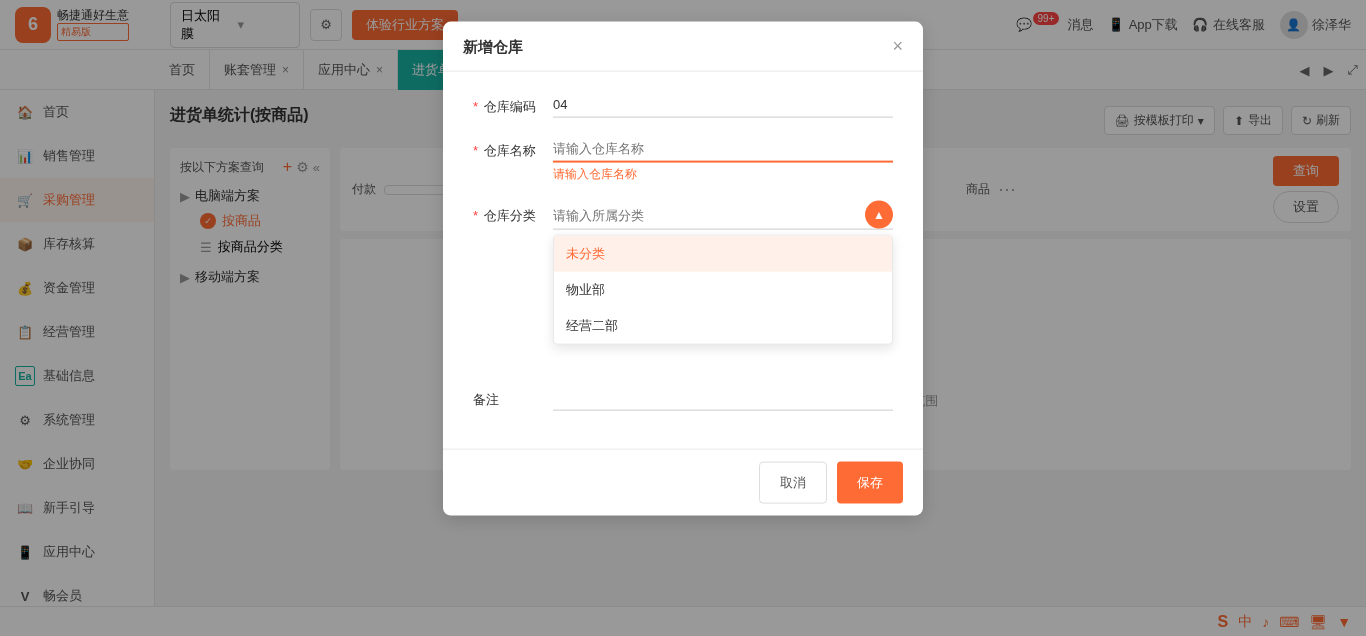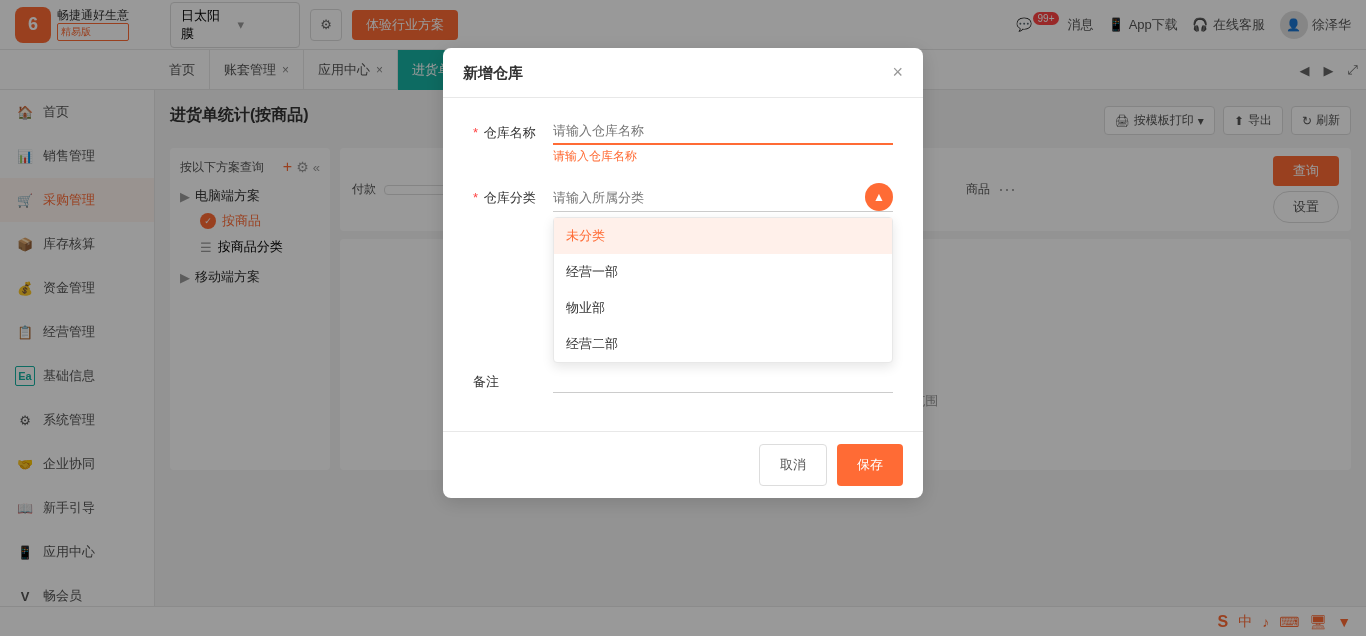--- a/index.html
+++ b/index.html
@@ -488,20 +488,29 @@
   </div>
 </div>
 
 <div class="modal">
   <div class="modal-header">
     <span class="modal-title">新增仓库</span>
     <span class="modal-close">×</span>
   </div>
   <div class="modal-body">
 
+    <div class="form-row">
+      <div class="form-label">
+        <span class="req">*</span>
+        <span>仓库编码</span>
+      </div>
+      <div class="form-field-wrap">
+        <input class="form-input" type="text" value="04" style="">
+      </div>
+    </div>
 
     <div class="form-row">
       <div class="form-label">
         <span class="req">*</span>
         <span>仓库名称</span>
       </div>
       <div class="form-field-wrap">
         <input class="form-input error-border" type="text" placeholder="请输入仓库名称" style="">
         <div class="error-hint">请输入仓库名称</div>
       </div>
@@ -514,23 +523,20 @@
       </div>
       <div class="category-select-wrap">
         <div class="category-input-row">
           <input class="category-input" type="text" placeholder="请输入所属分类" style="">
           <div class="category-arrow">▲</div>
         </div>
 
         <div class="dropdown-list">
           <div class="dropdown-item selected">
             <span>未分类</span>
-          </div>
-          <div class="dropdown-item">
-            <span>经营一部</span>
           </div>
           <div class="dropdown-item">
             <span>物业部</span>
           </div>
           <div class="dropdown-item">
             <span>经营二部</span>
           </div>
         </div>
       </div>
     </div>

